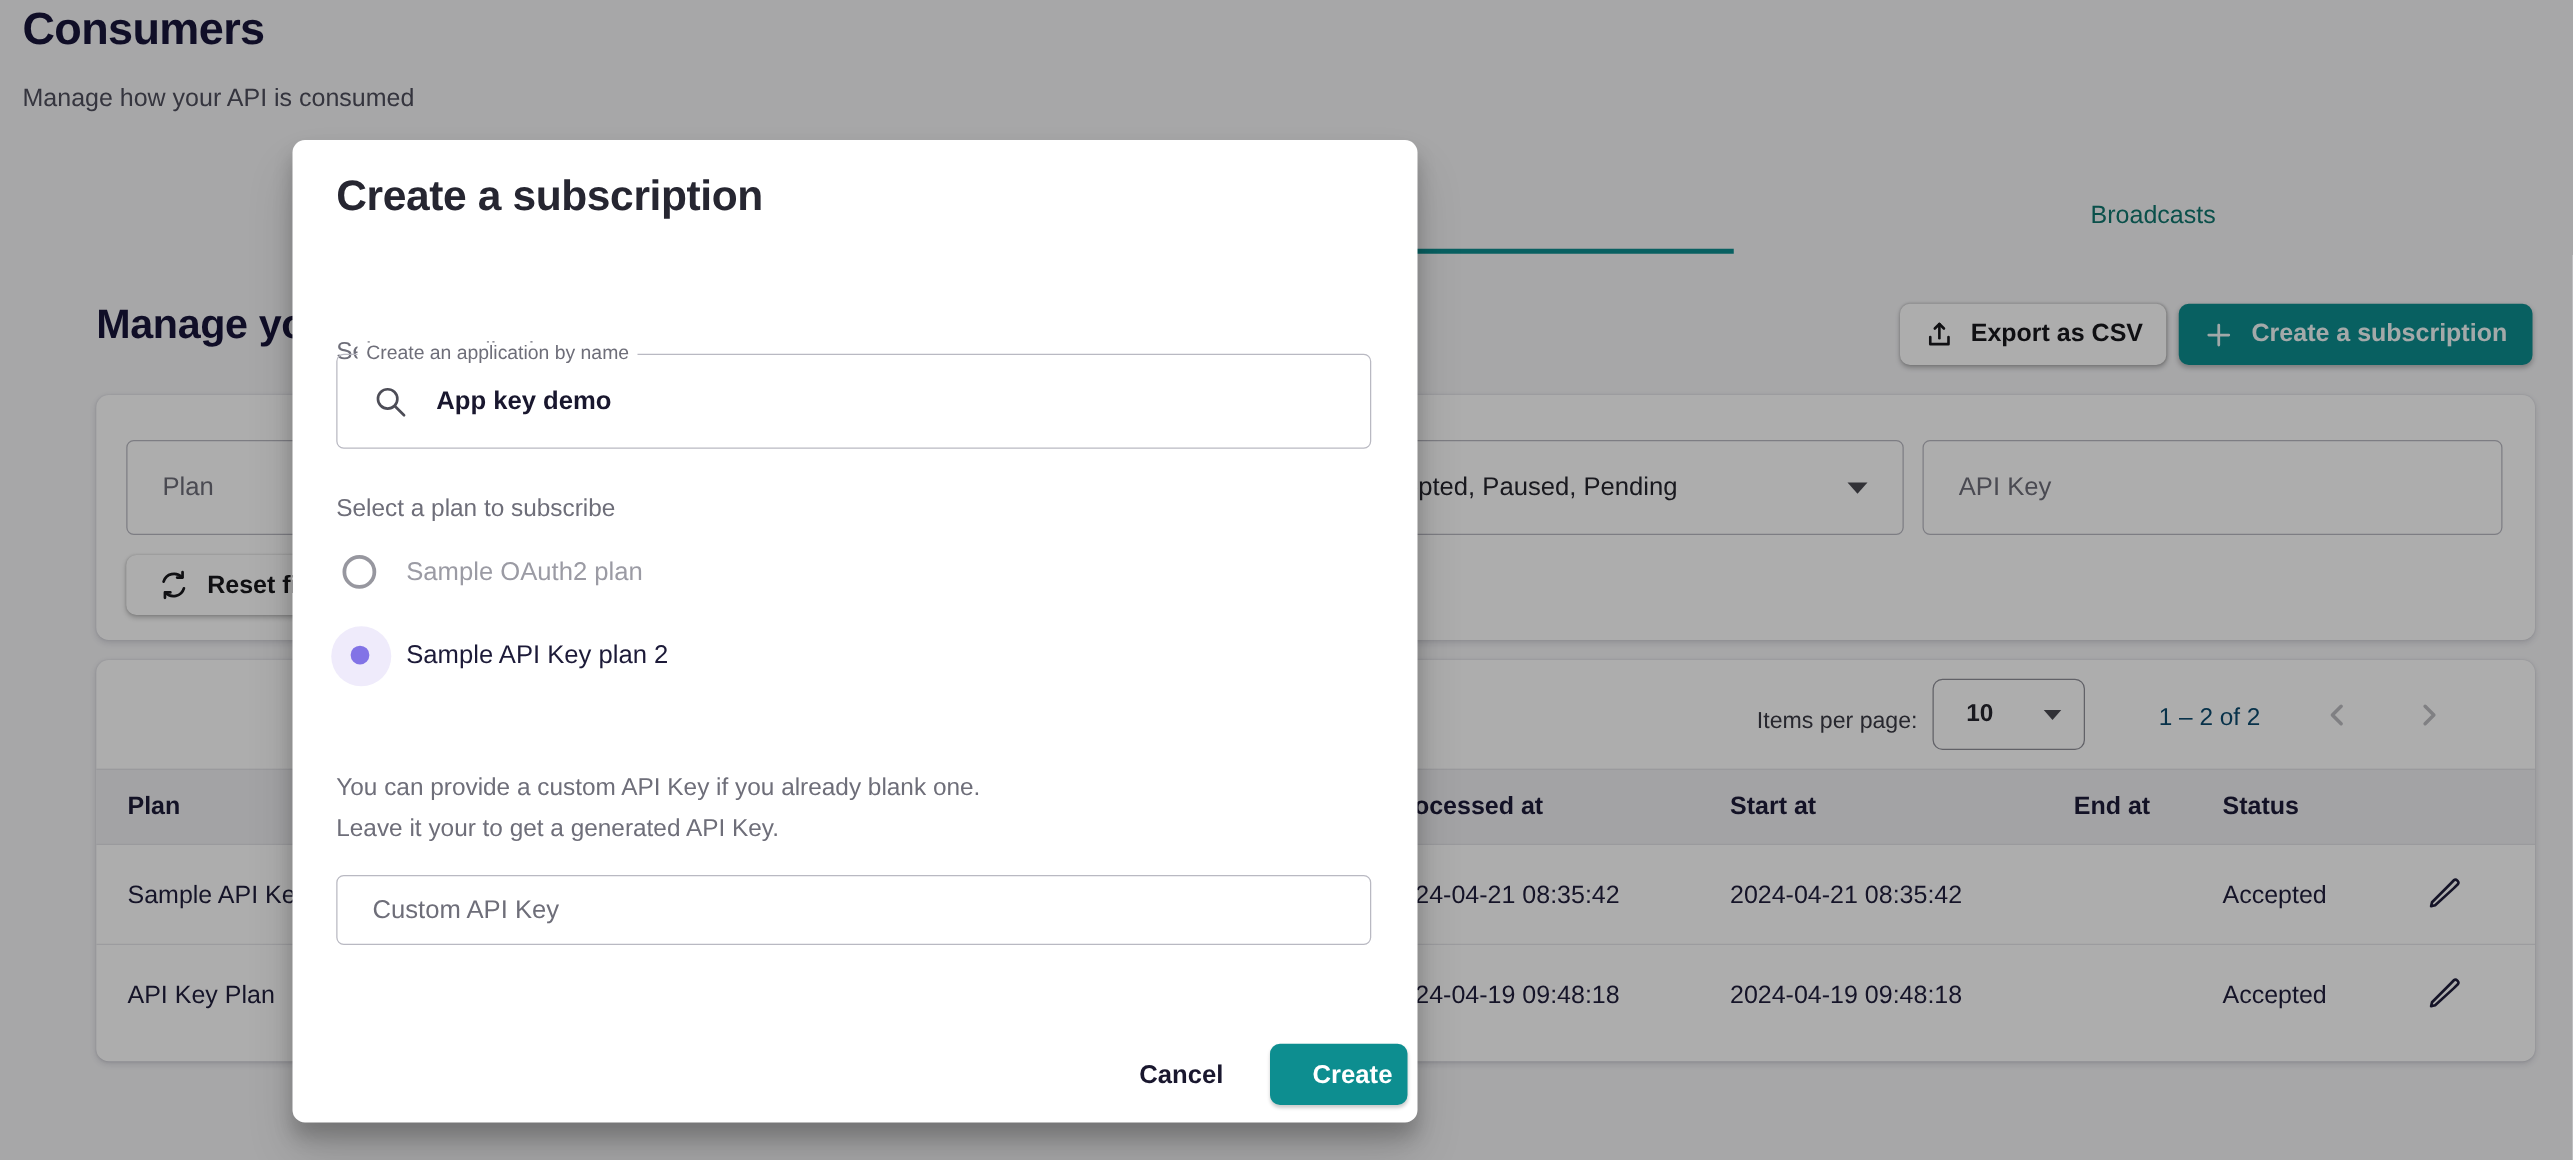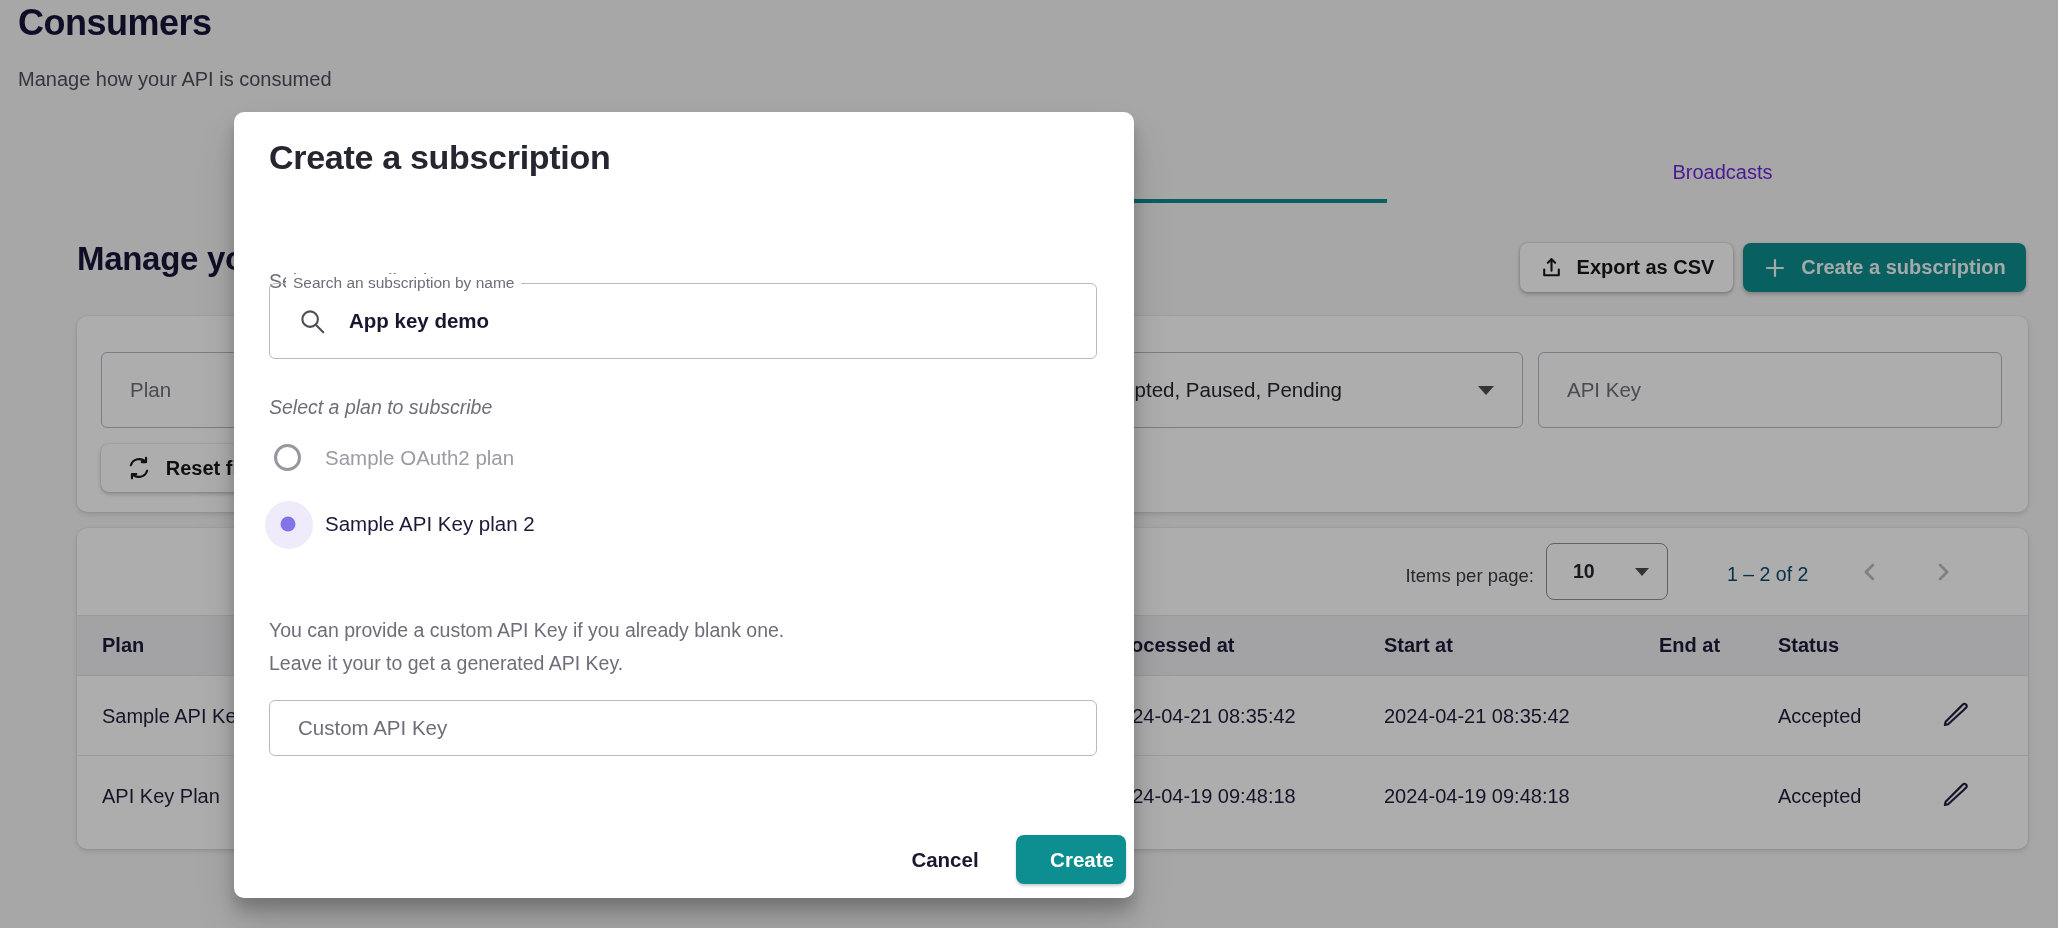--- a/index.html
+++ b/index.html
@@ -9,21 +9,21 @@
   .screen { position: relative; width: 2058px; height: 928px; overflow: hidden; }
 
   
   .page { position: absolute; inset: 0; }
 
   .page-title { position: absolute; left: 18px; top: 2px; font-size: 36px; font-weight: 700;
                 color: #18163a; letter-spacing: -0.5px; }
   .page-subtitle { position: absolute; left: 18px; top: 68px; font-size: 20px; color: #4e4e5c; }
 
   .tab { position: absolute; top: 146px; height: 53px; display: flex; align-items: center;
-         justify-content: center; font-size: 20px; color: #6d28d9; cursor: pointer; }
+         justify-content: center; font-size: 20px; color: #0f766e; cursor: pointer; }
   .tab-subscriptions { left: 716px; width: 671px; }
   .tab-broadcasts { left: 1387px; width: 671px; }
   .tab-underline { position: absolute; left: 716px; top: 199px; width: 671px; height: 4px;
                    background: var(--teal, #0d8e90); }
 
   .section-heading { position: absolute; left: 77px; top: 240px; font-size: 33px; font-weight: 800;
                      color: #18163a; letter-spacing: -0.3px; white-space: nowrap; }
 
   .btn { border: none; cursor: pointer; display: flex; align-items: center; justify-content: center;
          font-family: inherit; border-radius: 8px; white-space: nowrap; }
@@ -91,21 +91,21 @@
   .backdrop { position: absolute; inset: 0; background: rgba(0,0,0,0.322); z-index: 10; }
 
   .modal { position: absolute; left: 234px; top: 112px; width: 900px; height: 786px; background: #ffffff;
            border-radius: 10px; z-index: 20;
            box-shadow: 0 11px 15px rgba(0,0,0,.2), 0 24px 38px rgba(0,0,0,.14); }
   .modal-title { position: absolute; left: 35px; top: 26px; font-size: 34px; font-weight: 700;
                  color: #262631; letter-spacing: -0.3px; }
   .modal-section-label { position: absolute; left: 35px; font-size: 19.5px; font-weight: 500;
                          color: #6e6e79; }
   .label-application { top: 158px; }
-  .label-plan { top: 284px; font-style: italic; }
+  .label-plan { top: 284px; }
 
   .search-field { position: absolute; left: 35px; top: 171px; width: 828px; height: 76px;
                   border: 1px solid #b9b9c2; border-radius: 6px; display: flex; align-items: center;
                   padding: 0 20px 0 27px; }
   .search-field .float-label { position: absolute; left: 16px; top: -10px; background: #ffffff;
                                padding: 0 7px; font-size: 15.5px; color: #6e6e79; white-space: nowrap; }
   .search-field input { flex: 1; border: none; outline: none; font-family: inherit; font-size: 20.5px;
                         font-weight: 600; color: #19172e; margin-left: 22px; background: transparent; }
 
   .radio-option { position: absolute; left: 40px; display: flex; align-items: center; gap: 24px;
@@ -266,21 +266,21 @@
 
   <div class="backdrop" style="background: rgba(0, 0, 0, 0.32);"></div>
 
   <div class="modal">
 
     <div class="modal-title">Create a subscription</div>
 
     <div class="modal-section-label label-application">Select an application</div>
 
     <div class="search-field">
-      <span class="float-label">Search an subscription by name</span>
+      <span class="float-label">Create an application by name</span>
       <span>
         <svg width="30" height="30" viewBox="0 0 24 24" fill="none" stroke="#4d4d57" stroke-width="1.7" stroke-linecap="round">
           <circle cx="10.5" cy="10.5" r="6.2"></circle>
             <path d="M15.2 15.2 21 21"></path>
         </svg>
       </span>
       <input value="App key demo" style="">
     </div>
 
     <div class="modal-section-label label-plan">Select a plan to subscribe</div>

